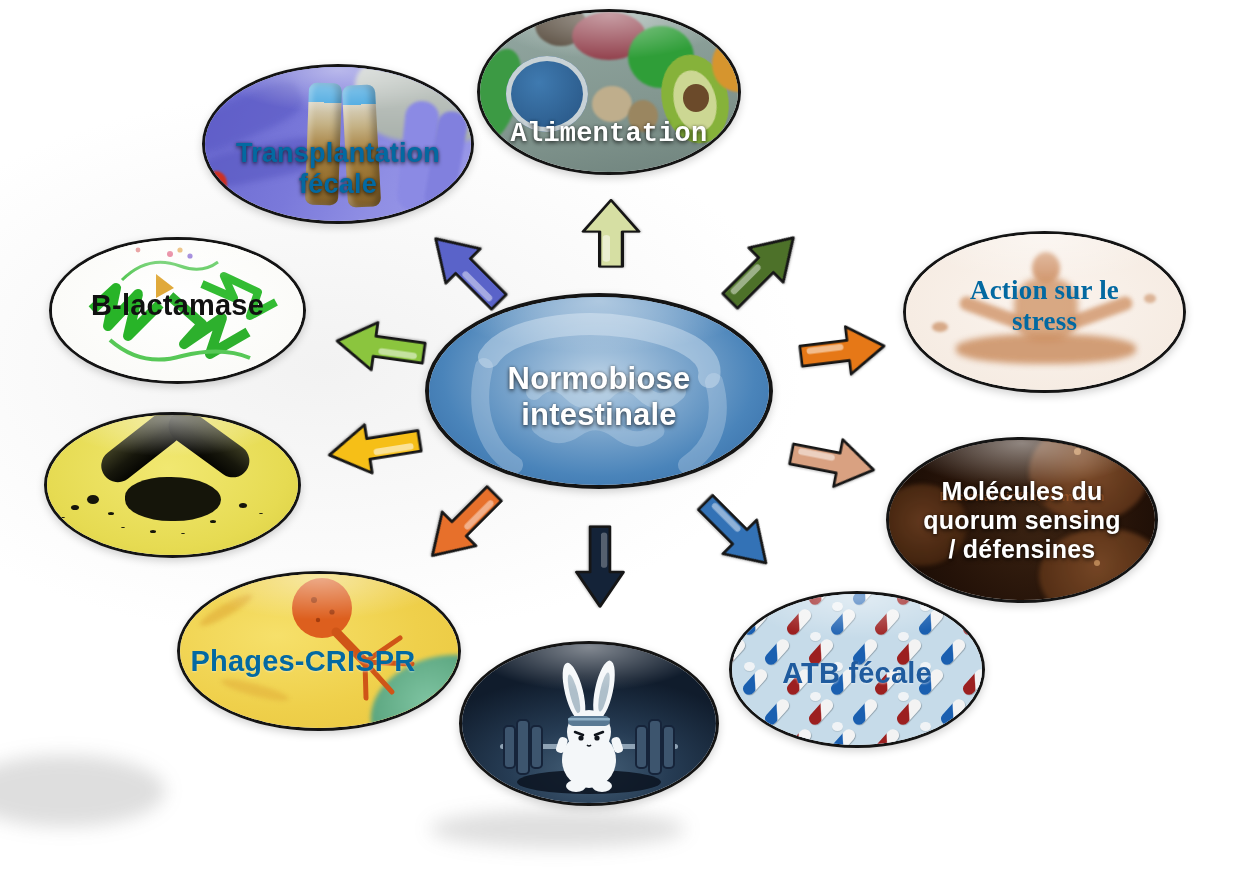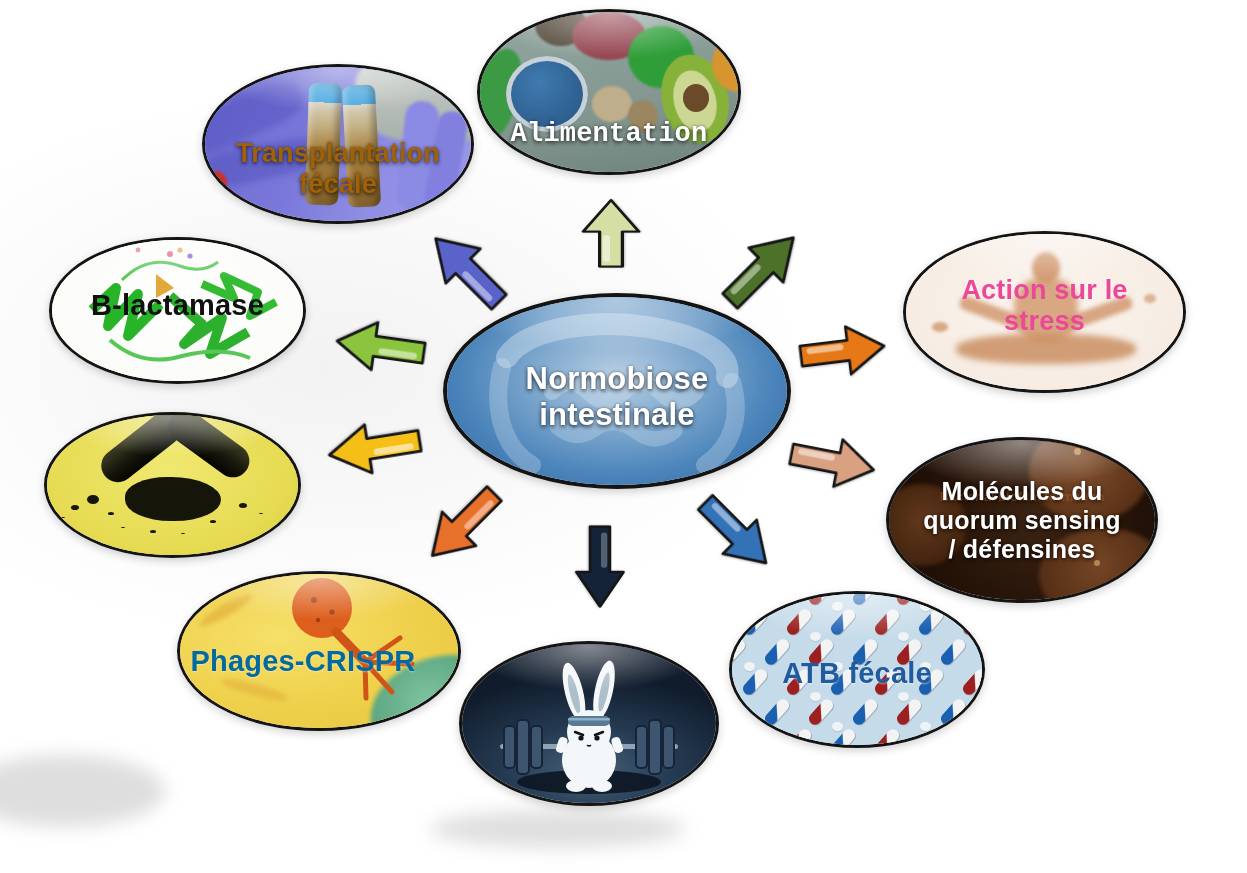--- a/index.html
+++ b/index.html
@@ -91,21 +91,21 @@
   </svg>
   <svg class="arrow" style="left:380px;top:347px;--rot:188deg" width="92" height="57" viewBox="0 0 100 62" preserveAspectRatio="none">
     <polygon points="2,20 56,20 56,5 97,31 56,57 56,42 2,42" stroke="#161616" stroke-width="3" stroke-linejoin="round" fill="#8bc53e"></polygon>
     <rect x="9" y="23" width="42" height="7" rx="3.5" fill="#ffffff" opacity=".5"></rect>
   </svg>
   <svg class="arrow" style="left:467px;top:270px;--rot:225deg" width="94" height="58" viewBox="0 0 100 62" preserveAspectRatio="none">
     <polygon points="2,20 56,20 56,5 97,31 56,57 56,42 2,42" stroke="#161616" stroke-width="3" stroke-linejoin="round" fill="#5a63c9"></polygon>
     <rect x="9" y="23" width="42" height="7" rx="3.5" fill="#ffffff" opacity=".45"></rect>
   </svg>
 
-  <div class="ellipse" style="left:443px;top:293px;width:348px;height:196px;border-width:4px;">
+  <div class="ellipse" style="left:425px;top:293px;width:348px;height:196px;border-width:4px;">
     <div class="photo ph-center">
       <svg width="100%" height="100%" viewBox="0 0 340 188">
         <path d="M60,60 C80,30 150,22 200,30 C250,38 285,55 280,80" fill="none" stroke="#d4e4f2" stroke-width="22" stroke-linecap="round" opacity=".45"></path>
         <path d="M105,95 q18,-18 36,0 q18,18 36,0 q18,-18 36,0 q18,18 36,0" fill="none" stroke="#cfe0ee" stroke-width="16" stroke-linecap="round" opacity=".4"></path>
         <path d="M110,130 q18,16 38,2 q20,-14 40,2 q20,16 40,0" fill="none" stroke="#c6d9ea" stroke-width="15" stroke-linecap="round" opacity=".35"></path>
         <path d="M55,70 C45,110 55,150 85,168 M285,85 C295,120 285,150 258,168" fill="none" stroke="#d8e6f2" stroke-width="18" stroke-linecap="round" opacity=".3"></path>
       </svg>
     </div>
     <div class="gloss"></div>
     <div class="label shadowed" style="top: 53%; font-size: 31px; color: rgb(255, 255, 255);">Normobiose
@@ -135,21 +135,21 @@
     <div class="photo ph-stress">
       <div class="blob" style="left:126px;top:18px;width:28px;height:32px;background:#cf9166;filter:blur(2px);opacity:.9;"></div>
       <div class="blob" style="left:108px;top:44px;width:64px;height:64px;background:#d29a70;filter:blur(3px);opacity:.85;border-radius:40%;"></div>
       <div class="blob" style="left:52px;top:72px;width:70px;height:14px;background:#d09468;filter:blur(2px);opacity:.8;transform:rotate(20deg);border-radius:8px;"></div>
       <div class="blob" style="left:158px;top:72px;width:70px;height:14px;background:#d09468;filter:blur(2px);opacity:.8;transform:rotate(-20deg);border-radius:8px;"></div>
       <div class="blob" style="left:50px;top:100px;width:180px;height:30px;background:#cb8f62;filter:blur(3px);opacity:.85;border-radius:45%;"></div>
       <div class="blob" style="left:26px;top:88px;width:16px;height:10px;background:#c98c60;filter:blur(1.5px);opacity:.7;"></div>
       <div class="blob" style="left:238px;top:60px;width:12px;height:9px;background:#c98c60;filter:blur(1.5px);opacity:.6;"></div>
     </div>
     <div class="gloss"></div>
-    <div class="label" style="top: 46%; font-size: 27px; color: #ec4899;">Action sur le
+    <div class="label" style="top: 46%; font-size: 27px; color: #0369a1; font-family: Liberation Serif, serif;">Action sur le
 stress</div>
   </div>
 
   <div class="ellipse" style="left:886px;top:437px;width:272px;height:166px;">
     <div class="photo ph-quorum">
       <div class="blob" style="left:140px;top:-18px;width:120px;height:100px;background:radial-gradient(circle at 45% 40%,#8a5530,#5e3419 75%);filter:blur(2px);opacity:.9;"></div>
       <div class="blob" style="left:150px;top:88px;width:130px;height:95px;background:radial-gradient(circle at 45% 40%,#7d4b28,#542e14 75%);filter:blur(2px);opacity:.9;"></div>
       <div class="blob" style="left:-12px;top:44px;width:90px;height:82px;background:radial-gradient(circle at 50% 45%,#6e4022,#46260f 75%);filter:blur(2px);opacity:.85;"></div>
       <div class="blob" style="left:185px;top:8px;width:7px;height:7px;background:#d6a06a;opacity:.8;"></div>
       <div class="blob" style="left:205px;top:120px;width:6px;height:6px;background:#d6a06a;opacity:.7;"></div>
@@ -310,16 +310,16 @@
       <div class="blob" style="left:150px;top:-20px;width:160px;height:95px;background:linear-gradient(180deg,#cfd4d0,#a8b0aa);filter:blur(2px);border-radius:40%;"></div>
       <div class="blob" style="left:-20px;top:30px;width:120px;height:40px;background:#5857c2;opacity:.55;filter:blur(3px);transform:rotate(-24deg);border-radius:30%;"></div>
       <div class="blob" style="left:-6px;top:78px;width:130px;height:34px;background:#5352bc;opacity:.5;filter:blur(3px);transform:rotate(-12deg);border-radius:30%;"></div>
       <div class="blob" style="left:0px;top:104px;width:22px;height:26px;background:#d03020;filter:blur(1px);"></div>
       <div class="blob" style="left:196px;top:34px;width:34px;height:110px;background:#8b8ae4;filter:blur(1.5px);border-radius:16px;transform:rotate(6deg);"></div>
       <div class="blob" style="left:226px;top:44px;width:30px;height:100px;background:#8180de;filter:blur(1.5px);border-radius:14px;transform:rotate(10deg);"></div>
       <div class="tube" style="left:102px;top:16px;transform:rotate(2deg);"></div>
       <div class="tube" style="left:140px;top:18px;transform:rotate(-3deg);"></div>
     </div>
     <div class="gloss"></div>
-    <div class="label shadowed" style="top: 66%; font-size: 27px; color: #a16207;">Transplantation
+    <div class="label shadowed" style="top: 66%; font-size: 27px; color: #0369a1;">Transplantation
 fécale</div>
   </div>
 </div>
 
 </body></html>

